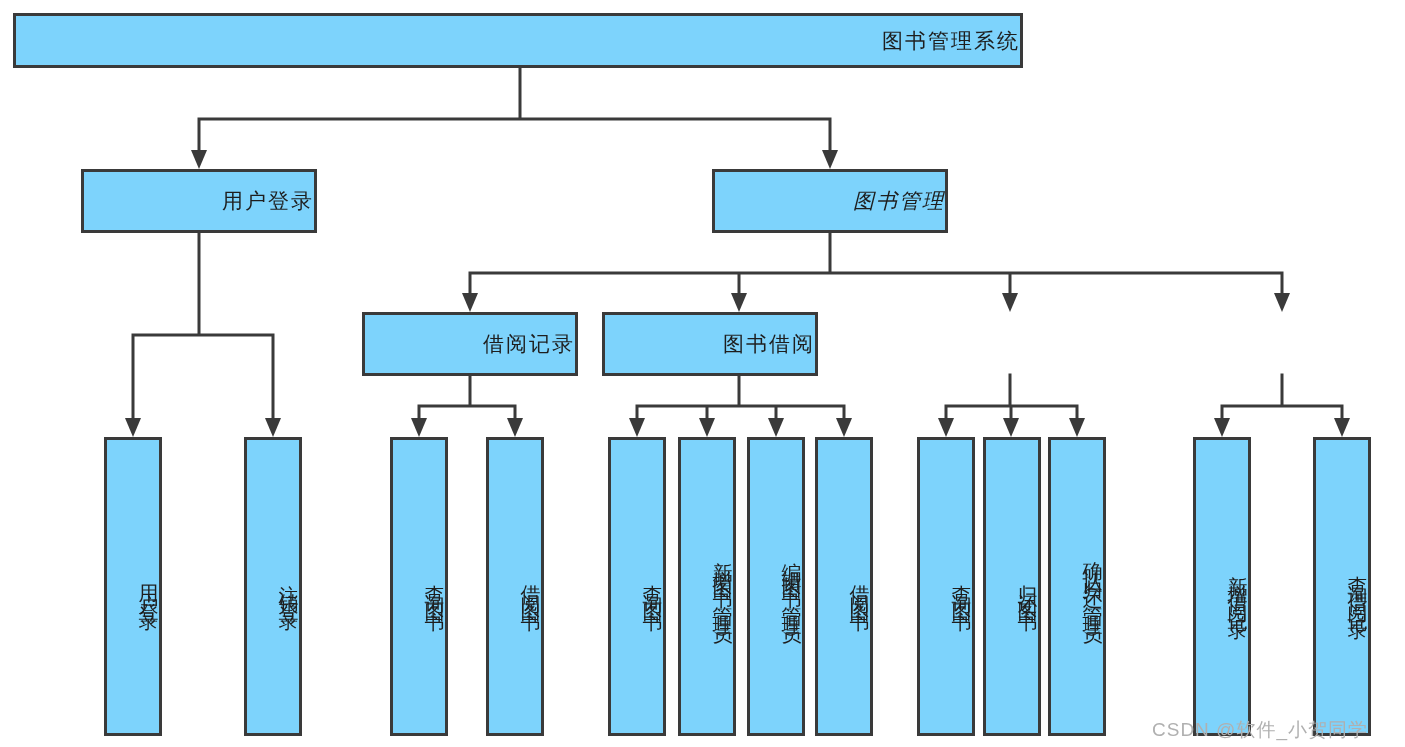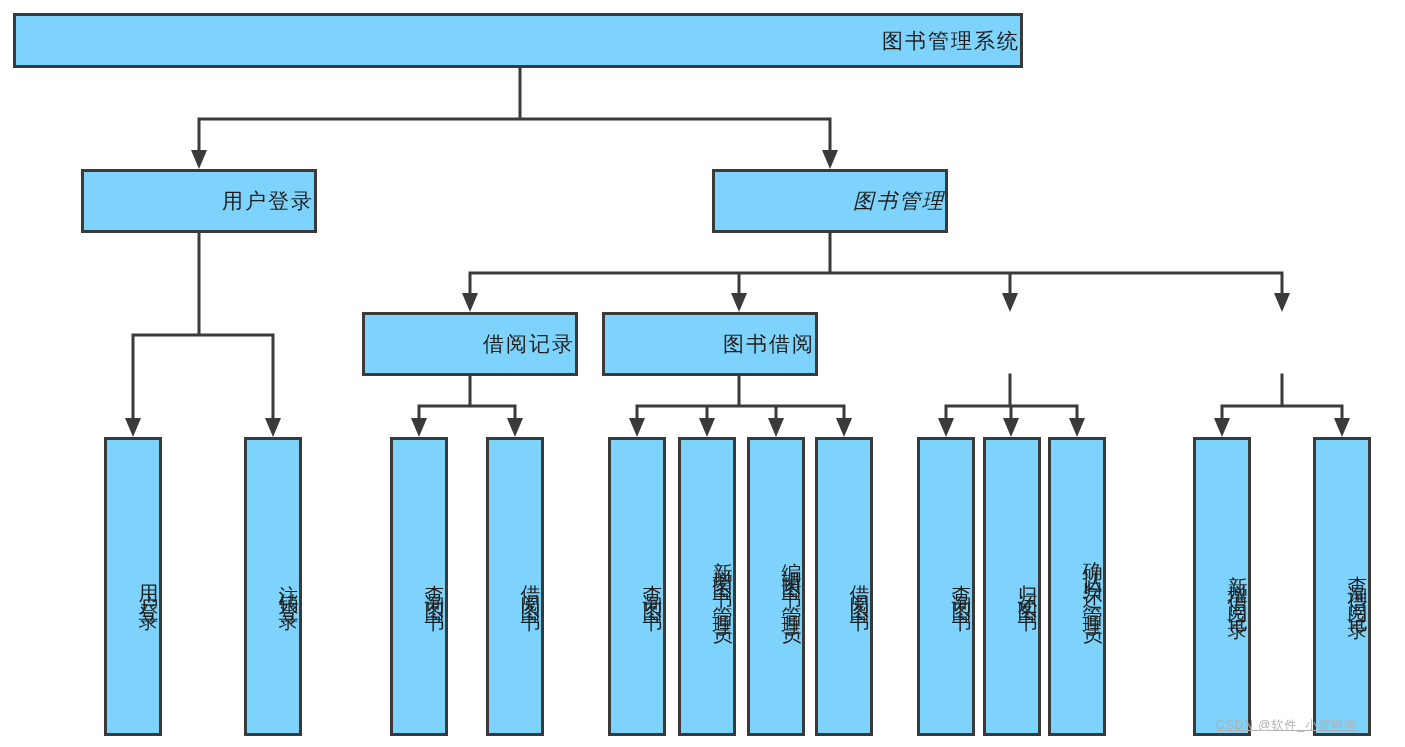--- a/index.html
+++ b/index.html
@@ -41,27 +41,26 @@
   .leaf .lbl{
     writing-mode:vertical-rl;
     text-orientation:mixed;
     letter-spacing:9px;
     font-size:20px;
     white-space:nowrap;
     line-height:1;
   }
   #watermark{
     position:absolute;
-    left:1216px;top:717px;
+    left:1152px;top:717px;
     z-index:3;
-    font-size:12px;
+    font-size:19px;
     color:var(--wm);
     white-space:nowrap;
     letter-spacing:1px;
-    text-decoration:underline;
   }
 </style>
 </head>
 <body>
 
 <div id="stage">
 
   <svg id="connectors" width="1405" height="747" viewBox="0 0 1405 747">
     <g stroke="#3a3a3a" stroke-width="3" fill="none" stroke-linecap="square">
       <path d="M520,68 V119 M199,119 H830 M199,119 V152 M830,119 V152"></path>

